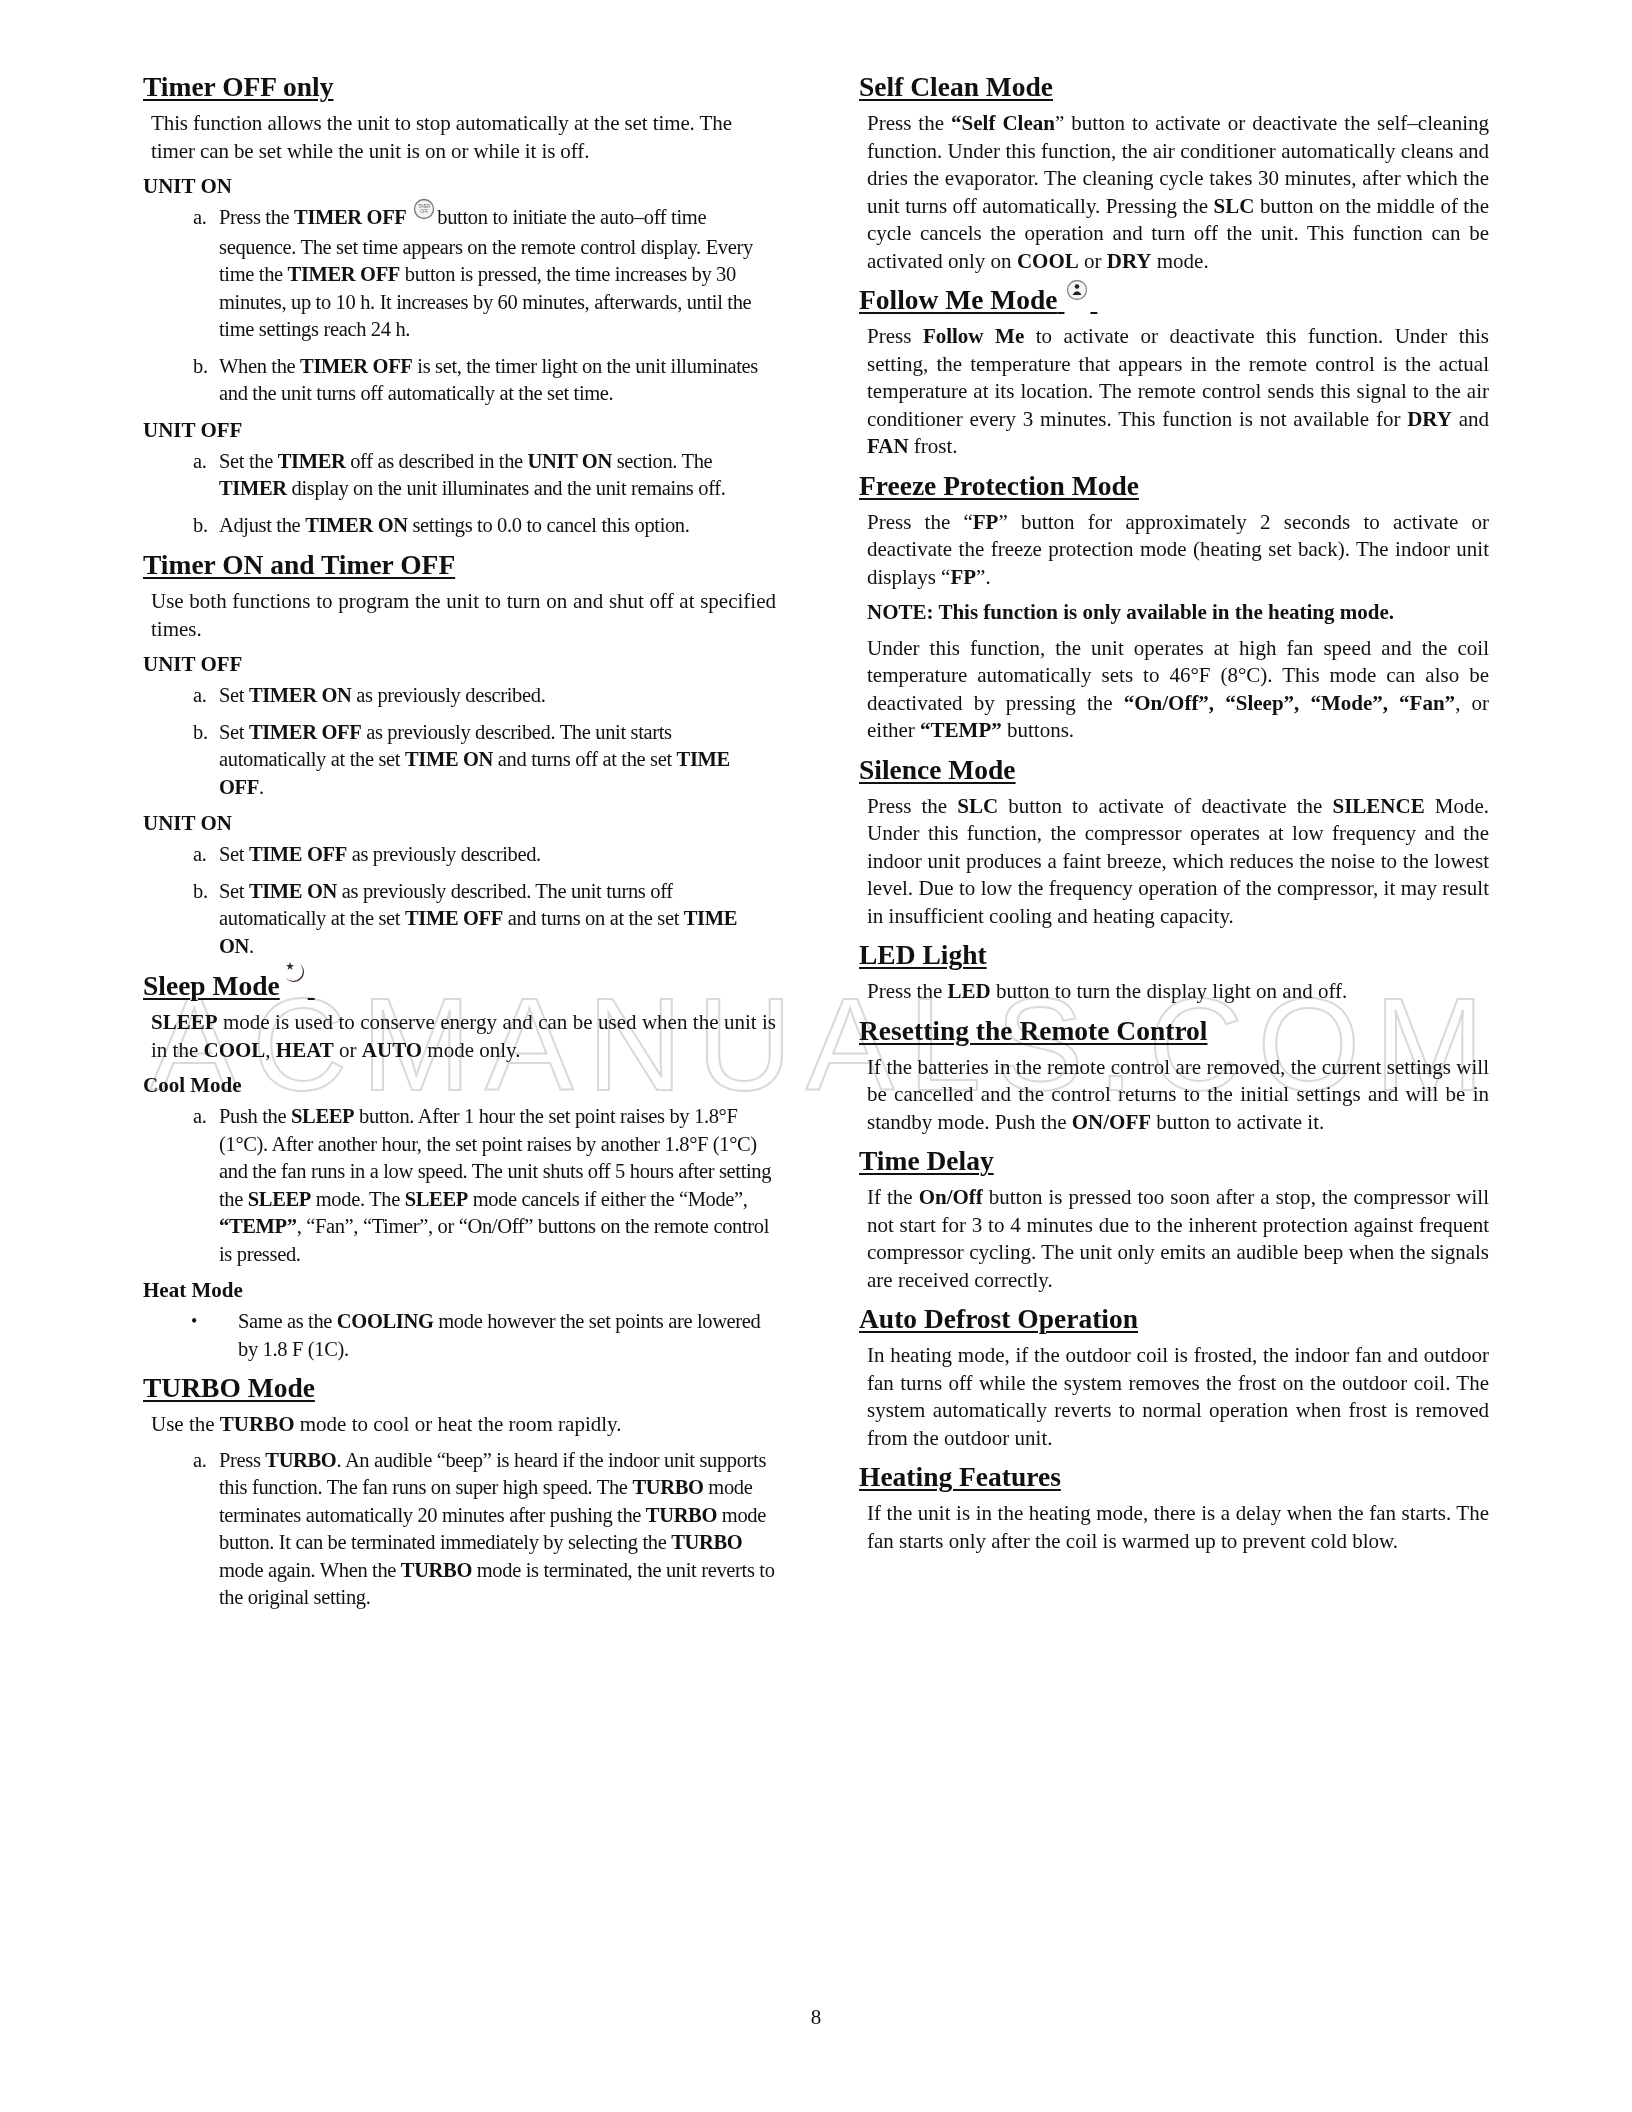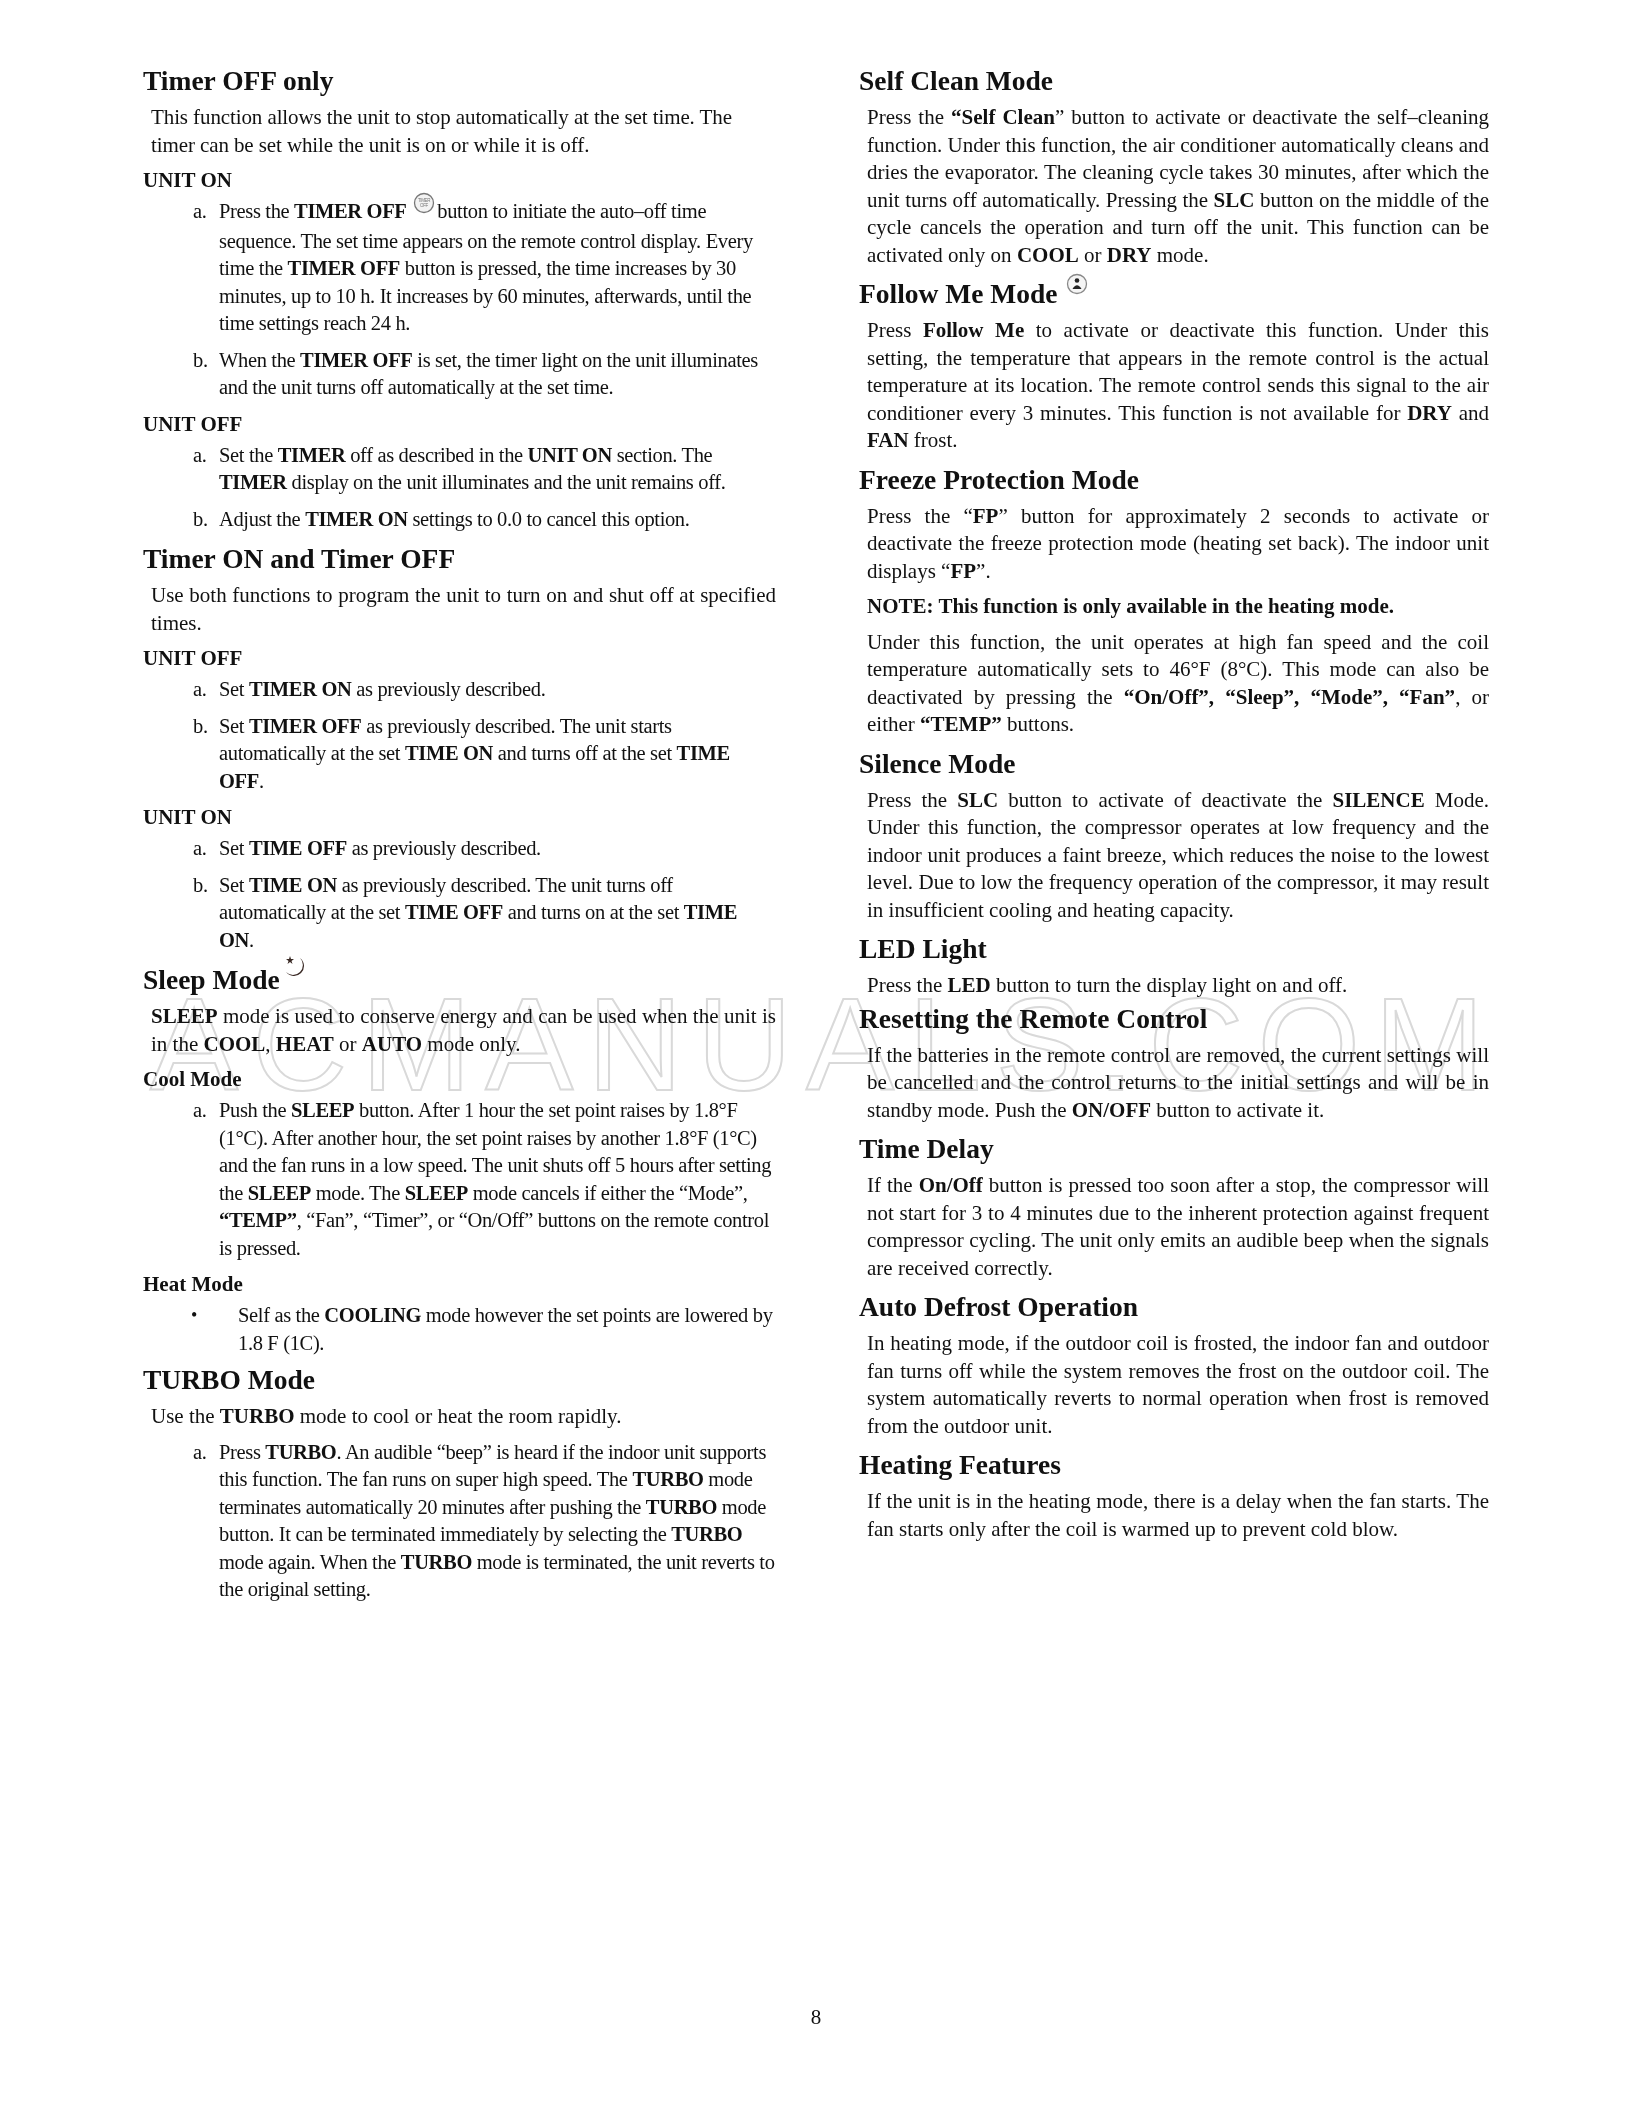--- a/index.html
+++ b/index.html
@@ -1,22 +1,22 @@
 <!DOCTYPE html>
 <html><head>
 <meta charset="utf-8">
 <style>
   html, body { margin: 0; padding: 0; background: #ffffff; }
   body { width: 1632px; height: 2112px; position: relative; overflow: hidden;
          font-family: "Liberation Serif", "DejaVu Serif", serif; color: #111; }
   .col { position: absolute; top: 62px; }
   .col-left { left: 143px; width: 633px; }
   .col-right { left: 859px; width: 630px; }
-  h2 { font-size: 27.5px; font-weight: bold; text-decoration-thickness: 2px;
-       text-underline-offset: 3px; margin: 2px 0 6px 0; line-height: 34px; }
+  h2 { font-size: 27.5px; font-weight: bold; text-decoration: underline; text-decoration-thickness: 2px;
+       text-underline-offset: 3px; margin: 8px 0 6px 0; line-height: 34px; }
   .col-right h2 { font-family: "Liberation Sans Narrow", "Liberation Serif", serif; }
   h3 { font-size: 21px; font-weight: bold; margin: 2px 0 4px 0; line-height: 27px; }
   p { font-size: 21px; line-height: 27.5px; margin: 0 0 8px 8px; }
   .just { text-align: justify; }
   .nojust { text-align: left; }
   ol.steps { list-style: none; margin: 0 0 6px 0; padding: 0; }
   ol.steps li { position: relative; padding-left: 76px; font-size: 20.5px; line-height: 27.5px;
                 margin: 0 0 9px 0; letter-spacing: -0.35px; }
   ol.steps li .mk { position: absolute; left: 50px; top: 0; }
   ul.bul { list-style: none; margin: 0 0 6px 0; padding: 0; }
@@ -110,21 +110,21 @@
     <ol class="steps">
       <li>
         <span class="mk">a.</span>
         <span>Push the </span><b>SLEEP</b><span> button. After 1 hour the set point raises by 1.8°F (1°C). After another hour, the set point raises by another 1.8°F (1°C) and the fan runs in a low speed. The unit shuts off 5 hours after setting the </span><b>SLEEP</b><span> mode. The </span><b>SLEEP</b><span> mode cancels if either the “Mode”, </span><b>“TEMP”</b><span>, “Fan”, “Timer”, or “On/Off” buttons on the remote control is pressed.</span>
       </li>
     </ol>
     <h3>Heat Mode</h3>
     <ul class="bul">
       <li>
         <span class="mk">•</span>
-        <span>Self as the </span><b>COOLING</b><span> mode however the set points are lowered by 1.8 F (1C).</span>
+        <span>Same as the </span><b>COOLING</b><span> mode however the set points are lowered by 1.8 F (1C).</span>
       </li>
     </ul>
   </section>
 
   <section class="sec">
     <h2>TURBO Mode</h2>
     <p class="nojust"><span>Use the </span><b>TURBO</b><span> mode to cool or heat the room rapidly.</span></p>
     <ol class="steps">
       <li>
         <span class="mk">a.</span>

